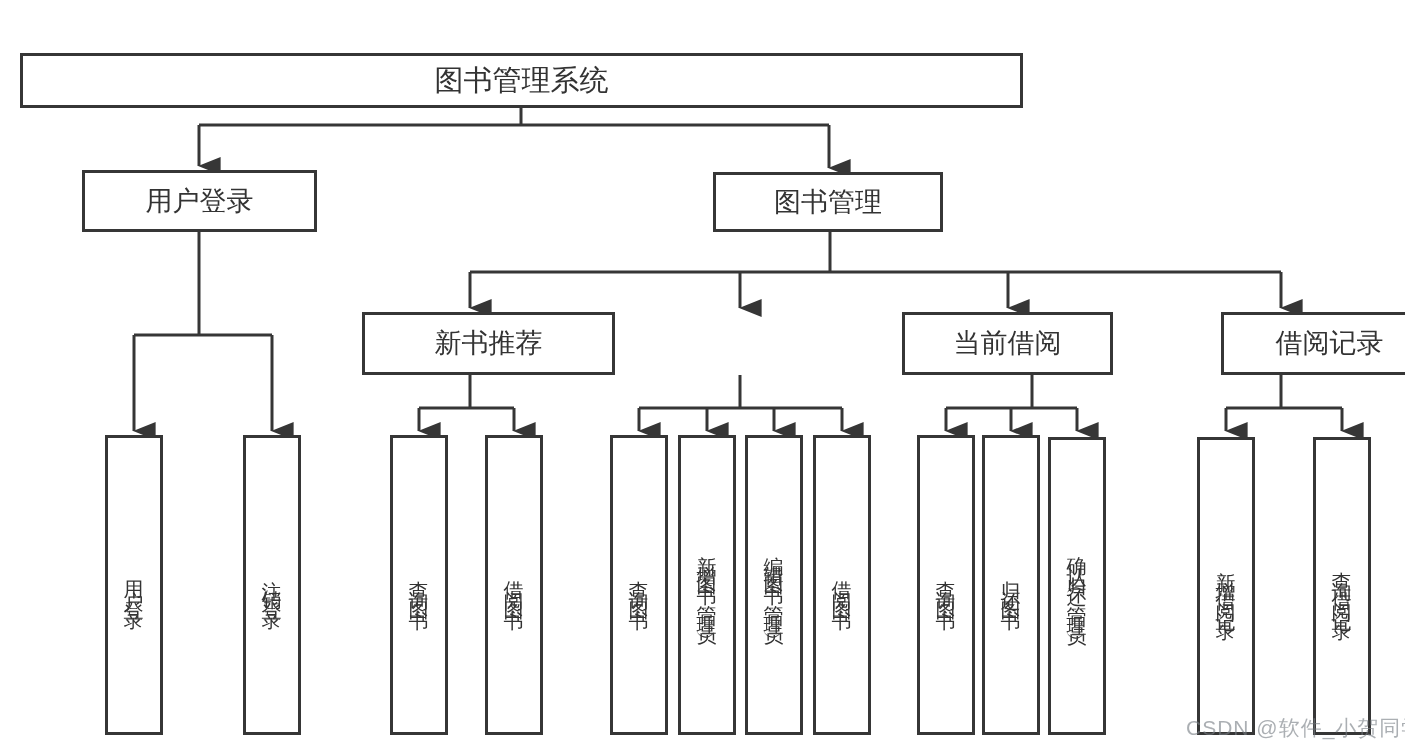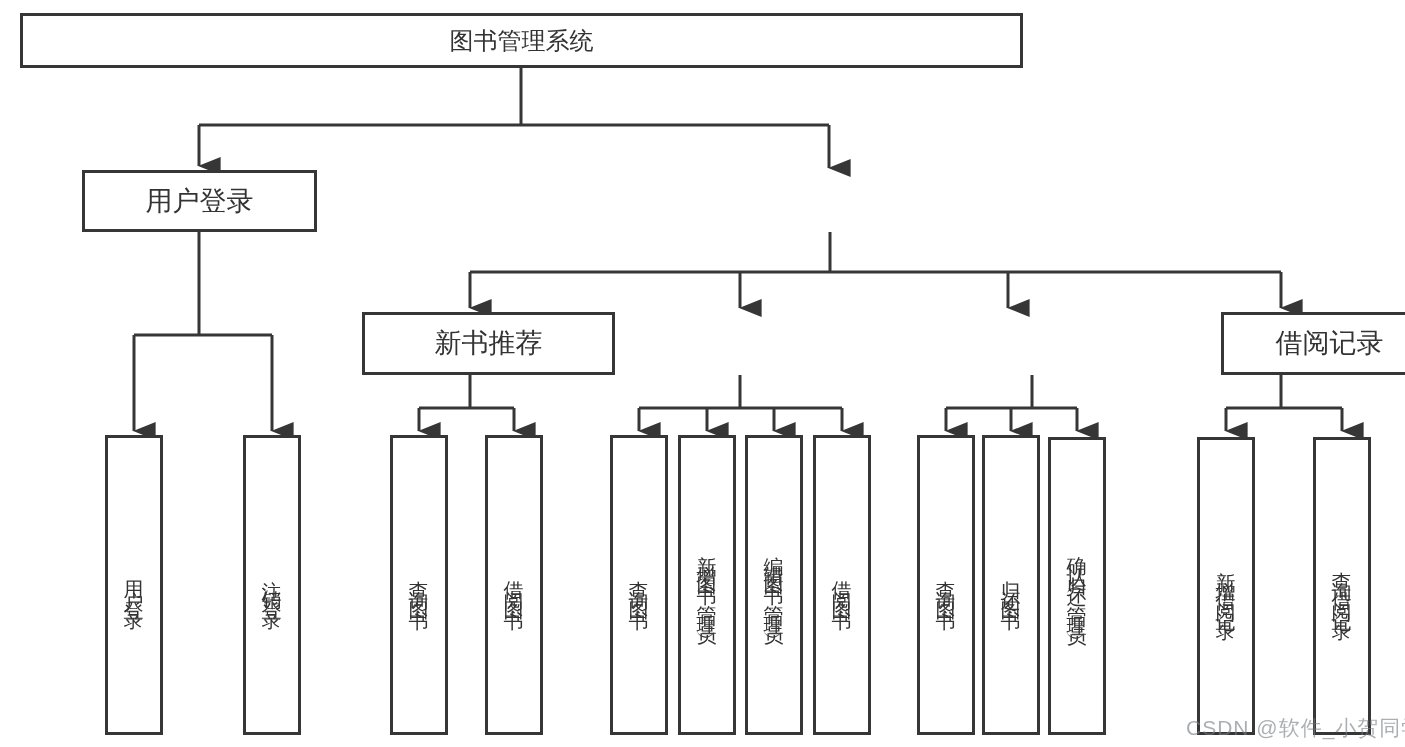--- a/index.html
+++ b/index.html
@@ -16,21 +16,21 @@
     box-sizing:border-box;
     border:3px solid #363636;
     background:#ffffff;
     color:#333333;
     display:flex;
     align-items:center;
     justify-content:center;
     line-height:1;
     white-space:nowrap;
   }
-  .box.h.root{font-size:24px;}
+  .box.h.root{font-size:29px;margin-top:40px;}
   .box.h{font-size:27px;}
   .box.v{
     writing-mode:vertical-rl;
     text-orientation:mixed;
     font-size:20px;
     letter-spacing:10px;
     white-space:normal;
   }
   .watermark{
     position:absolute;
@@ -86,22 +86,24 @@
 
       <path d="M1281,375 V408 M1226,408 H1342"></path>
       <line x1="1226" y1="408" x2="1226" y2="431" marker-end="url(#arw)"></line>
       <line x1="1342" y1="408" x2="1342" y2="431" marker-end="url(#arw)"></line>
     </g>
   </svg>
 
   <div class="box h root" style="left:20px;top:13px;width:1003px;height:55px">图书管理系统</div>
 
   <div class="box h" style="left:82px;top:170px;width:235px;height:62px">用户登录</div>
+  <div class="box h" style="left:713px;top:172px;width:230px;height:60px">图书管理</div>
 
   <div class="box h" style="left:362px;top:312px;width:253px;height:63px">新书推荐</div>
+  <div class="box h" style="left:902px;top:312px;width:211px;height:63px">当前借阅</div>
   <div class="box h" style="left:1221px;top:312px;width:217px;height:63px">借阅记录</div>
 
   <div class="box v" style="left:105px;top:435px;width:58px;height:300px">用户登录</div>
   <div class="box v" style="left:243px;top:435px;width:58px;height:300px">注销登录</div>
 
   <div class="box v" style="left:390px;top:435px;width:58px;height:300px">查询图书</div>
   <div class="box v" style="left:485px;top:435px;width:58px;height:300px">借阅图书</div>
 
   <div class="box v" style="left:610px;top:435px;width:58px;height:300px">查询图书</div>
   <div class="box v" style="left:678px;top:435px;width:58px;height:300px">新增图书（管理员）</div>

